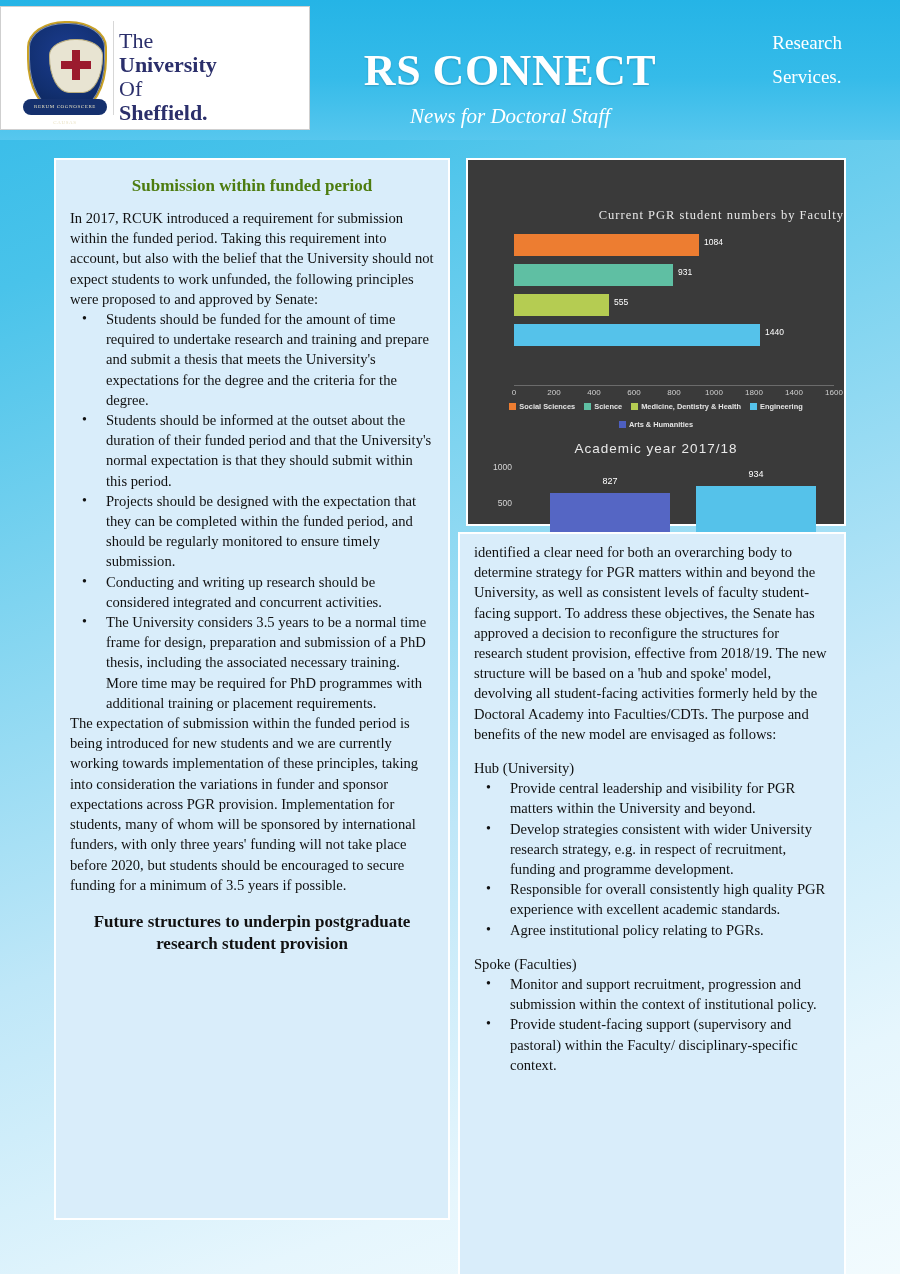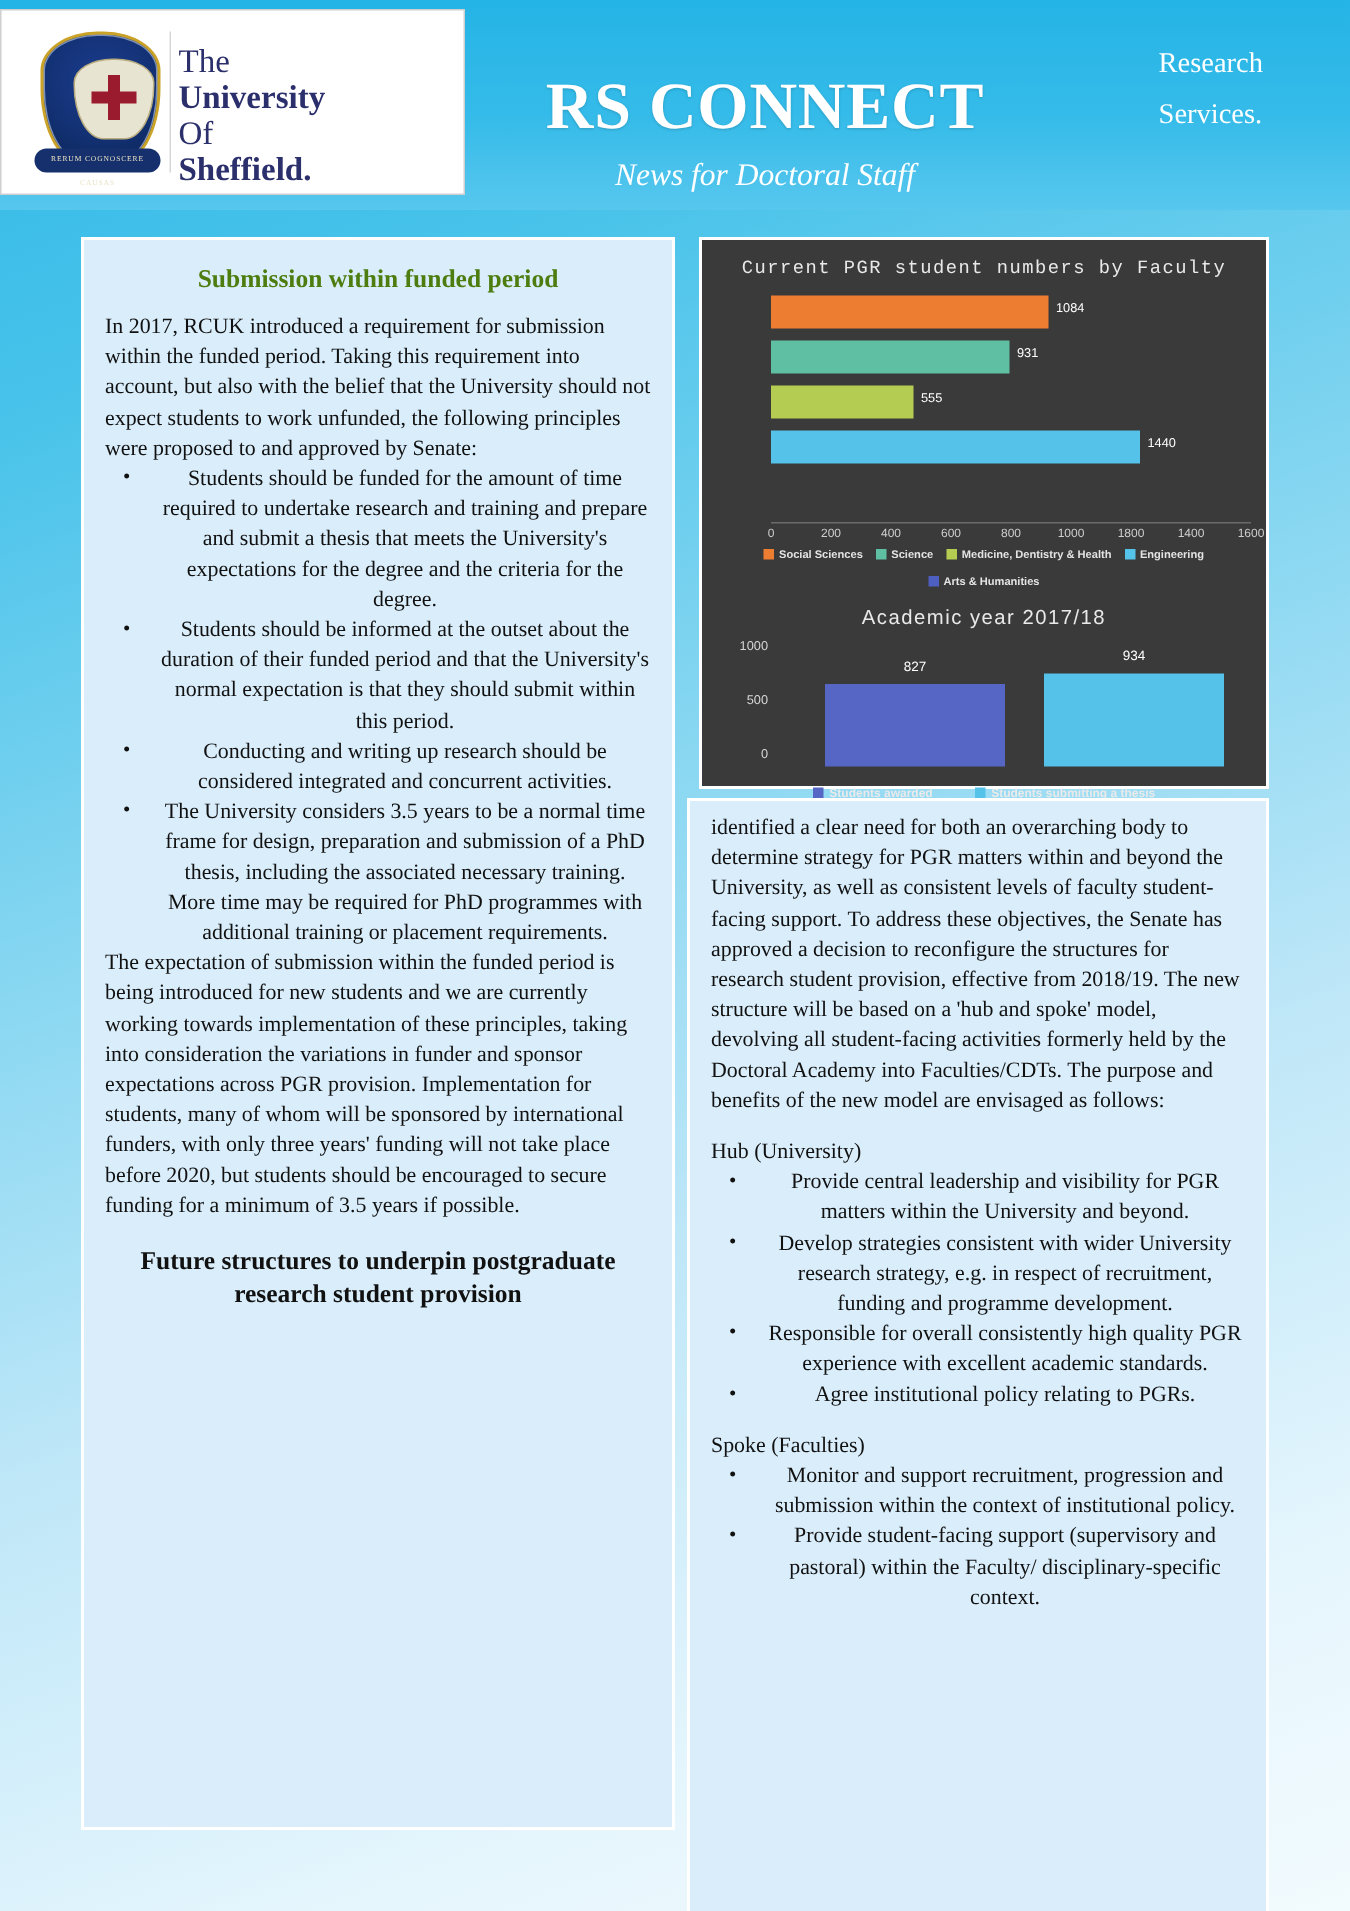--- a/index.html
+++ b/index.html
@@ -54,26 +54,26 @@
   .col-left{position:absolute;left:54px;top:158px;width:396px;height:1062px;
     background:#d9edfa;border:2px solid #ffffff;box-sizing:border-box;padding:12px 14px 8px 14px;}
   .panel-chart{position:absolute;left:466px;top:158px;width:380px;height:368px;background:#3a3a3a;border:2px solid #ffffff;box-sizing:border-box;}
   .col-right{position:absolute;left:458px;top:532px;width:388px;height:865px;
     background:#d9edfa;border:2px solid #ffffff;box-sizing:border-box;padding:8px 14px 6px 14px;}
 
   h2.sec{font-size:17px;text-align:center;margin:4px 0 12px 0;color:#4d7c0f;font-weight:bold;font-family:"Liberation Serif",serif;}
   h2.sec2{font-size:17px;text-align:center;margin:16px 0 10px 0;color:#111;font-weight:bold;line-height:22px;font-family:"Liberation Serif",serif;}
   p.body{font-size:14.6px;line-height:20.2px;margin:0 0 0 0;color:#111;text-align:left;}
   ul.bul{margin:0 0 0 0;padding-left:26px;list-style:none;}
-  ul.bul li{font-size:14.6px;line-height:20.2px;color:#111;position:relative;padding-left:10px;margin:0;text-align:center;}
+  ul.bul li{font-size:14.6px;line-height:20.2px;color:#111;position:relative;padding-left:10px;margin:0;}
   ul.bul li:before{content:"\2022";position:absolute;left:-14px;top:0;font-size:14px;color:#111;}
   .sp{height:14px;}
 
   
-  .chart-title{color:#e9e9e9;font-size:12.5px;text-align:center;letter-spacing:1px;padding-top:12px;font-family:Liberation Mono, monospace;}
+  .chart-title{color:#e9e9e9;font-size:12.5px;text-align:right;letter-spacing:1px;padding-top:12px;font-family:Liberation Serif, serif;margin-top:36px;}
   .bars{position:relative;margin:10px 10px 0 10px;height:150px;}
   .barrow{position:relative;height:25px;margin-bottom:5px;}
   .bar{position:absolute;left:36px;top:1px;height:22px;}
   .barval{position:absolute;top:4px;color:#ffffff;font-size:8.5px;font-family:"Liberation Sans",sans-serif;}
   .xaxis{position:relative;margin:2px 10px 0 46px;height:14px;border-top:1px solid #6b6b6b;}
   .xaxis span{position:absolute;top:2px;color:#cfcfcf;font-size:8px;transform:translateX(-50%);font-family:"Liberation Sans",sans-serif;}
   .legend1{display:flex;justify-content:center;gap:9px;margin-top:2px;flex-wrap:wrap;}
   .legend1 .li{display:flex;align-items:center;gap:3px;color:#e4e4e4;font-size:7.4px;font-family:"Liberation Sans",sans-serif;font-weight:bold;}
   .legend1 .sw{width:7px;height:7px;display:inline-block;}
 
@@ -116,20 +116,21 @@
       <div>Services.</div>
     </div>
   </div>
 
   <div class="col-left">
     <h2 class="sec">Submission within funded period</h2>
     <p class="body">In 2017, RCUK introduced a requirement for submission within the funded period.  Taking this requirement into account, but also with the belief that the University should not expect students to work unfunded, the following principles were proposed to and approved by Senate:</p>
     <ul class="bul">
       <li>Students should be funded for the amount of time required to undertake research and training and prepare and submit a thesis that meets the University's expectations for the degree and the criteria for the degree.</li>
       <li>Students should be informed at the outset about the duration of their funded period and that the University's normal expectation is that they should submit within this period.</li>
+      <li>Projects should be designed with the expectation that they can be completed within the funded period, and should be regularly monitored to ensure timely submission.</li>
       <li>Conducting and writing up research should be considered integrated and concurrent activities.</li>
       <li>The University considers 3.5 years to be a normal time frame for design, preparation and submission of a PhD thesis, including the associated necessary training. More time may be required for PhD programmes with additional training or placement requirements.</li>
     </ul>
     <p class="body">The expectation of submission within the funded period is being introduced for new students and we are currently working towards implementation of these principles, taking into consideration the variations in funder and sponsor expectations across PGR provision. Implementation for students, many of whom will be sponsored by international funders, with only three years' funding will not take place before 2020, but students should be encouraged to secure funding for a minimum of 3.5 years if possible.</p>
     <h2 class="sec2">Future structures to underpin postgraduate research student provision</h2>
   </div>
 
   <div class="panel-chart">
 
     <div class="chart-title">Current  PGR student numbers  by Faculty</div>

